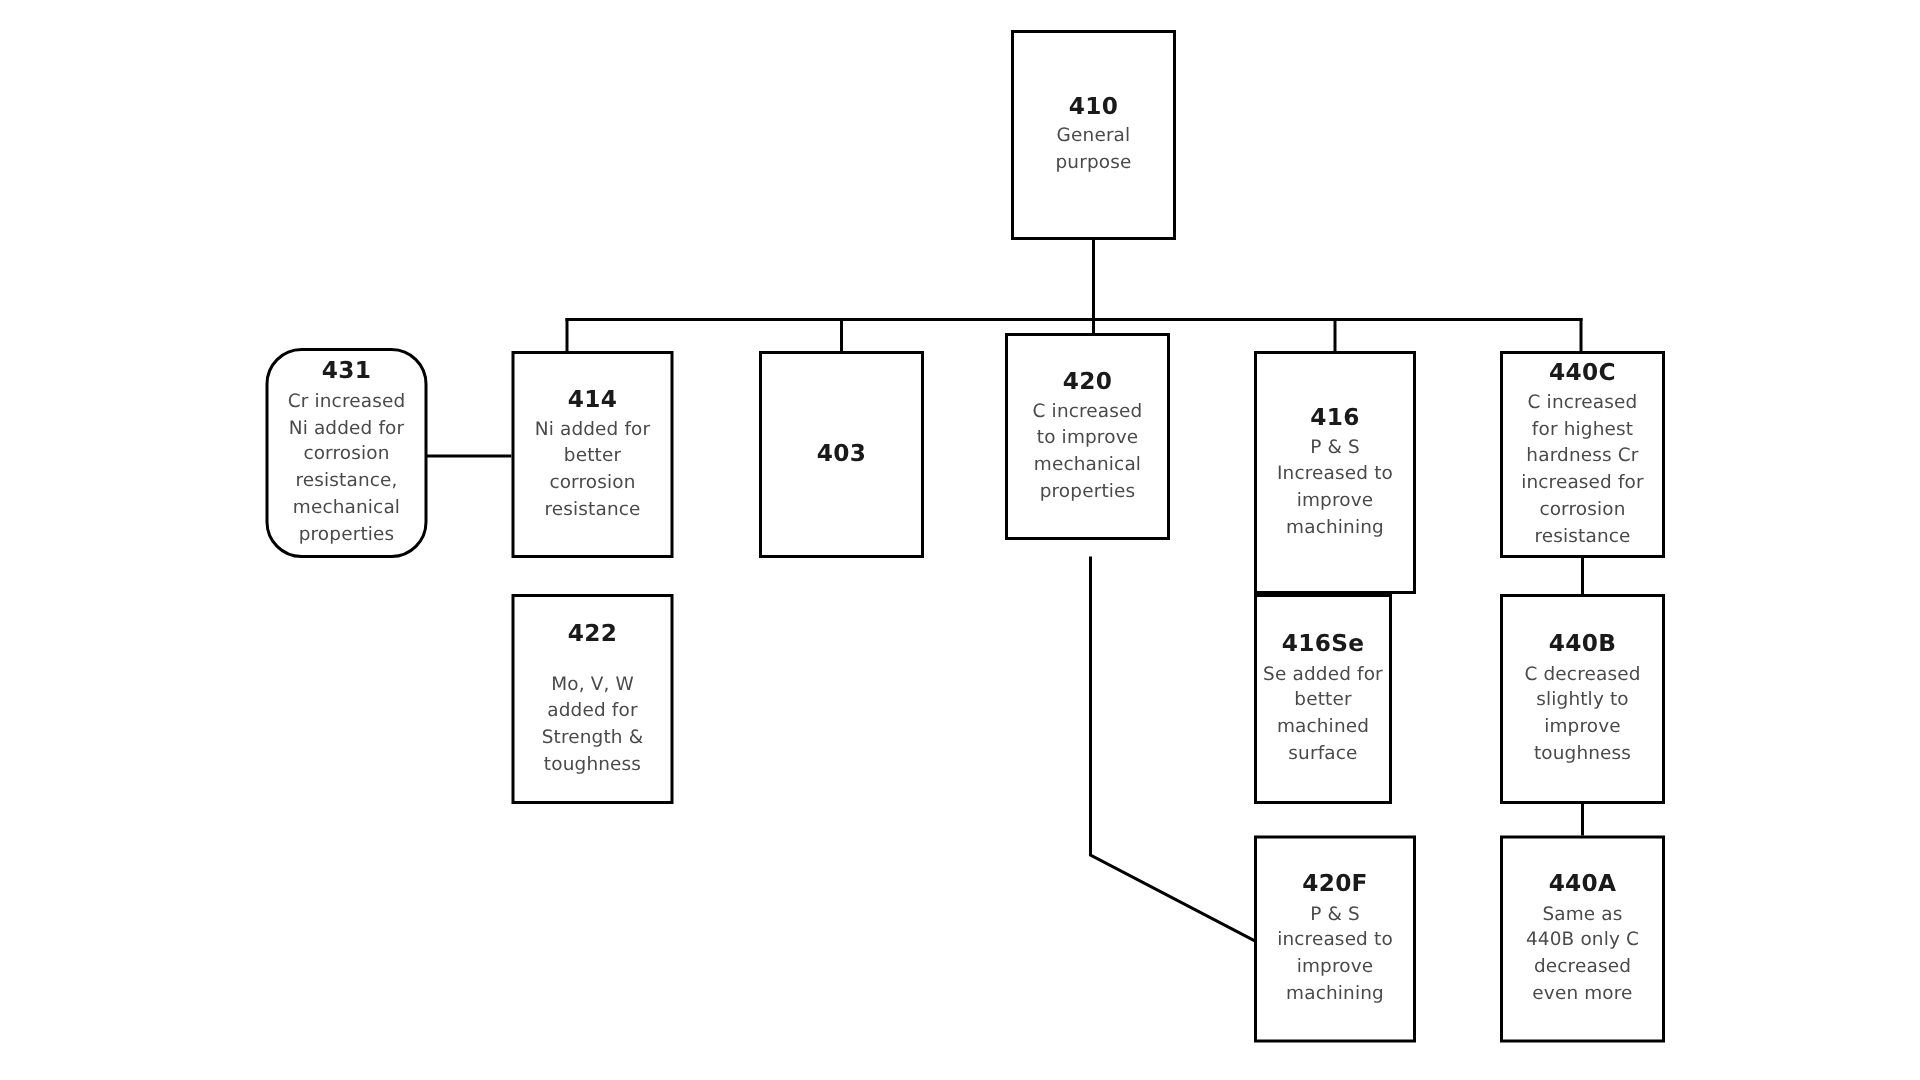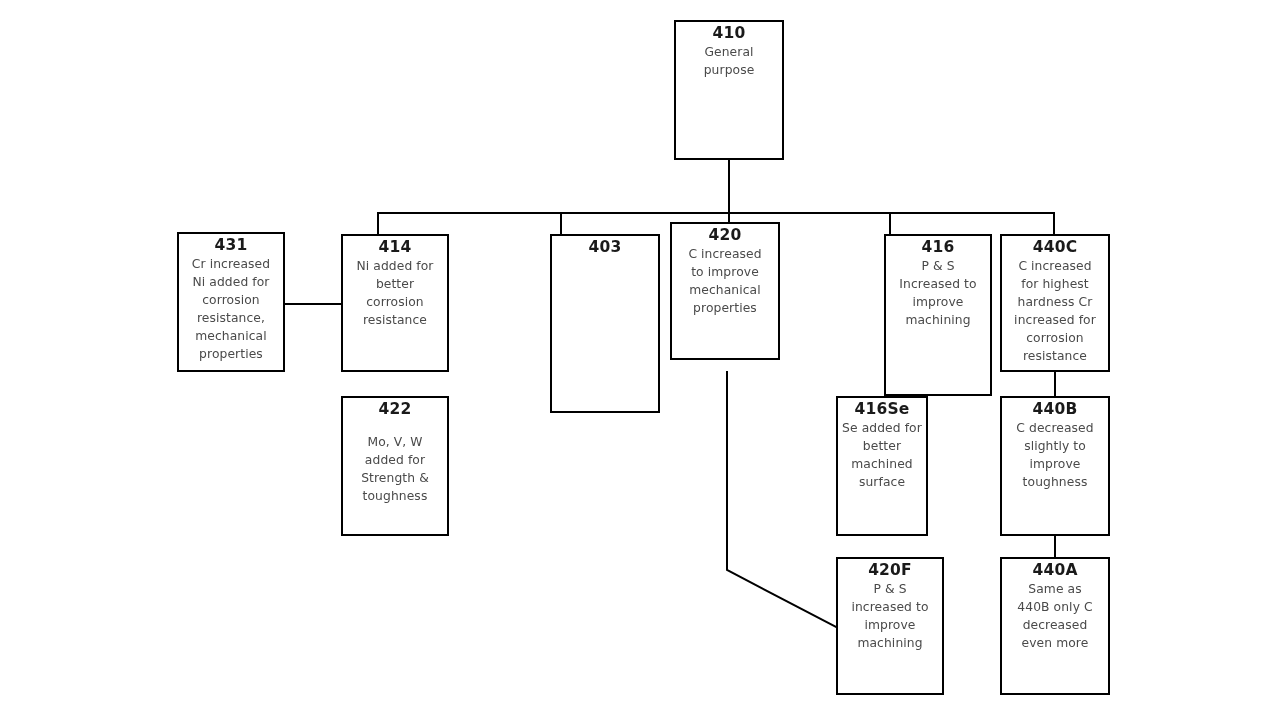--- a/index.html
+++ b/index.html
@@ -23,21 +23,21 @@
     height: 720px;
   }
   .node {
     position: absolute;
     box-sizing: border-box;
     border: 2px solid #000000;
     background: #ffffff;
     display: flex;
     flex-direction: column;
     align-items: center;
-    justify-content: flex-start;
+    justify-content: center;
     text-align: center;
     padding: 2px 4px;
   }
   .node-code {
     font-size: 15.5px;
     font-weight: bold;
     color: #1a1a1a;
     line-height: 1.25;
     margin-bottom: 1px;
     letter-spacing: 0.2px;
@@ -66,47 +66,47 @@
       <polyline points="890,372 890,396" fill="none" stroke="#000000" stroke-width="2" stroke-linecap="square" stroke-linejoin="miter"></polyline>
       <polyline points="1055,372 1055,396" fill="none" stroke="#000000" stroke-width="2" stroke-linecap="square" stroke-linejoin="miter"></polyline>
       <polyline points="1055,536 1055,557" fill="none" stroke="#000000" stroke-width="2" stroke-linecap="square" stroke-linejoin="miter"></polyline>
       <polyline points="727,372 727,570 836,627" fill="none" stroke="#000000" stroke-width="2" stroke-linecap="square" stroke-linejoin="miter"></polyline>
     </svg>
 <div class="node" style="left: 674px; top: 20px; width: 110px; height: 140px;">
       <div class="node-code">410</div>
       <div class="node-desc">General
 purpose</div>
     </div>
-    <div class="node" style="left: 177px; top: 232px; width: 108px; height: 140px;">
+    <div class="node" style="left: 177px; top: 232px; width: 108px; height: 140px; border-radius: 24px;">
       <div class="node-code">431</div>
       <div class="node-desc">Cr increased
 Ni added for
 corrosion
 resistance,
 mechanical
 properties</div>
     </div>
     <div class="node" style="left: 341px; top: 234px; width: 108px; height: 138px;">
       <div class="node-code">414</div>
       <div class="node-desc">Ni added for
 better
 corrosion
 resistance</div>
     </div>
-    <div class="node" style="left: 506px; top: 234px; width: 110px; height: 179px; margin-left: 44px;">
+    <div class="node" style="left: 506px; top: 234px; width: 110px; height: 138px;">
       <div class="node-code">403</div>
     </div>
     <div class="node" style="left: 670px; top: 222px; width: 110px; height: 138px;">
       <div class="node-code">420</div>
       <div class="node-desc">C increased
 to improve
 mechanical
 properties</div>
     </div>
-    <div class="node" style="left: 884px; top: 234px; width: 108px; height: 162px;">
+    <div class="node" style="left: 836px; top: 234px; width: 108px; height: 162px;">
       <div class="node-code">416</div>
       <div class="node-desc">P &amp; S
 Increased to
 improve
 machining</div>
     </div>
     <div class="node" style="left: 1000px; top: 234px; width: 110px; height: 138px;">
       <div class="node-code">440C</div>
       <div class="node-desc">C increased
 for highest

